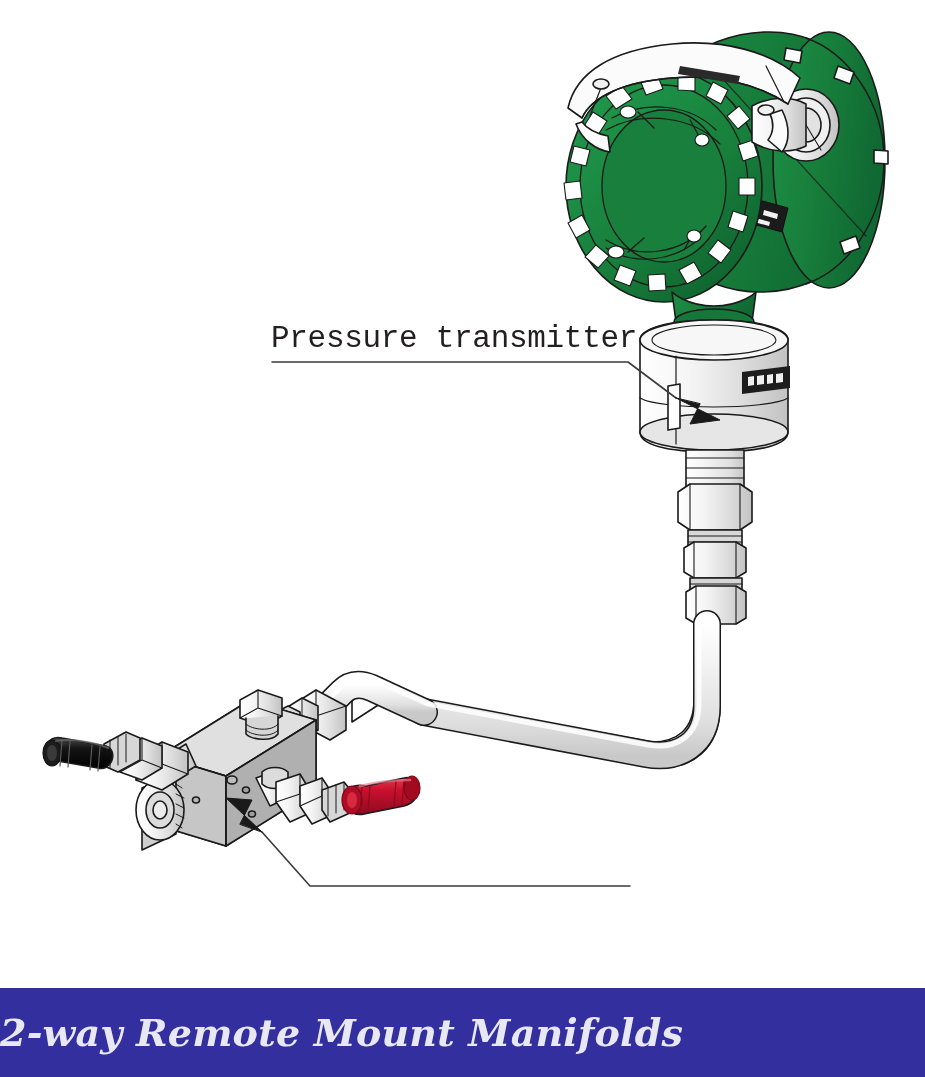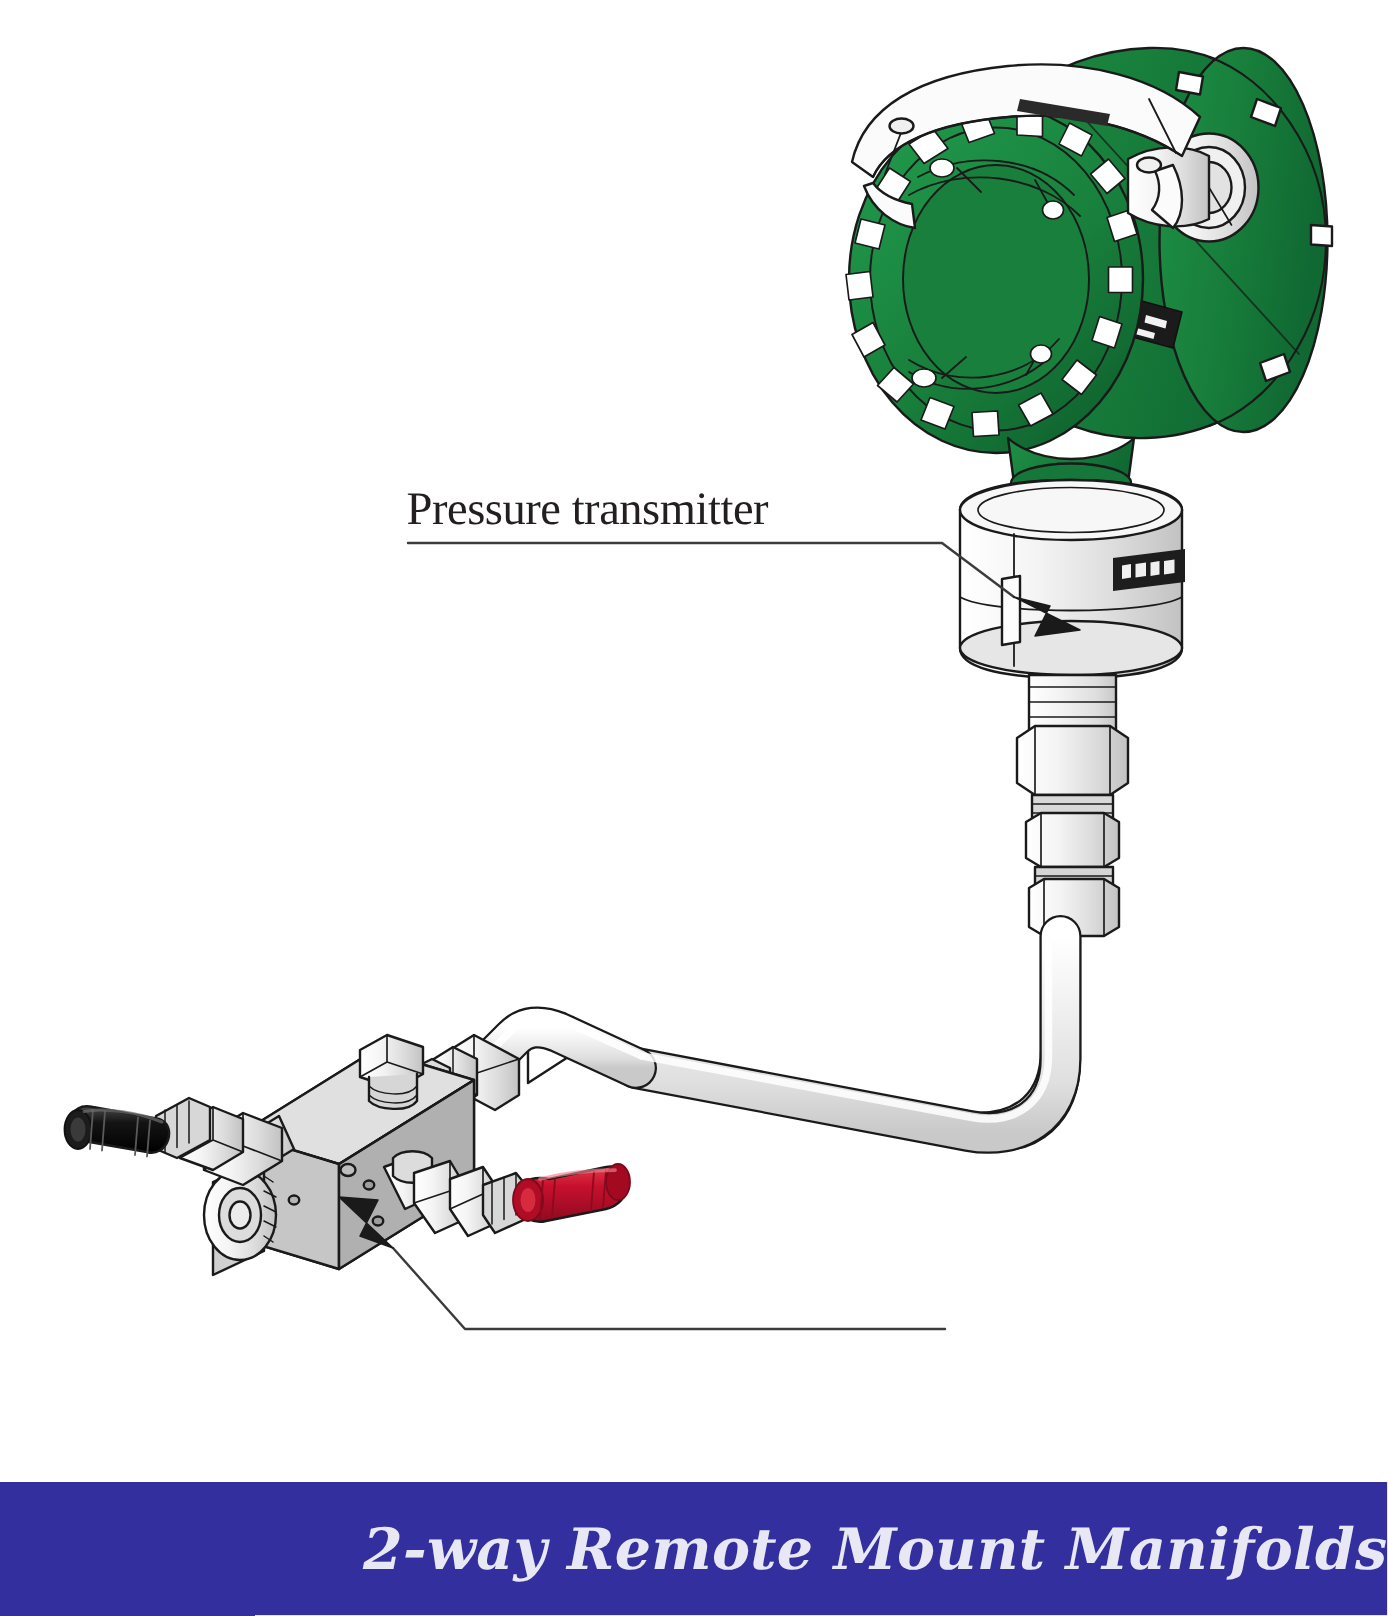--- a/index.html
+++ b/index.html
@@ -26,21 +26,21 @@
     background: #ffffff;
   }
   #figure-svg {
     position: absolute;
     left: 0;
     top: 0;
   }
   .callout-text {
     position: absolute;
     color: #231f20;
-    font-family: Liberation Serif, serif;
+    font-family: Liberation Mono, monospace;
     font-size: 31px;
     font-weight: 400;
     letter-spacing: -0.3px;
     white-space: nowrap;
   }
   #label-pressure-transmitter {
     left: 271px;
     top: 321px;
   }
   #label-valve-manifolds {
@@ -49,21 +49,21 @@
   }
   #caption-bar {
     position: absolute;
     left: 0;
     top: 988px;
     width: 925px;
     height: 89px;
     background: #332f9e;
     display: flex;
     align-items: center;
-    justify-content: flex-end;
+    justify-content: flex-start;
   }
   #caption-text {
     color: #e8e8f5;
     font-family: "DejaVu Serif", serif;
     font-size: 38px;
     font-weight: 700;
     font-style: italic;
     letter-spacing: 0.2px;
     white-space: nowrap;
   }

